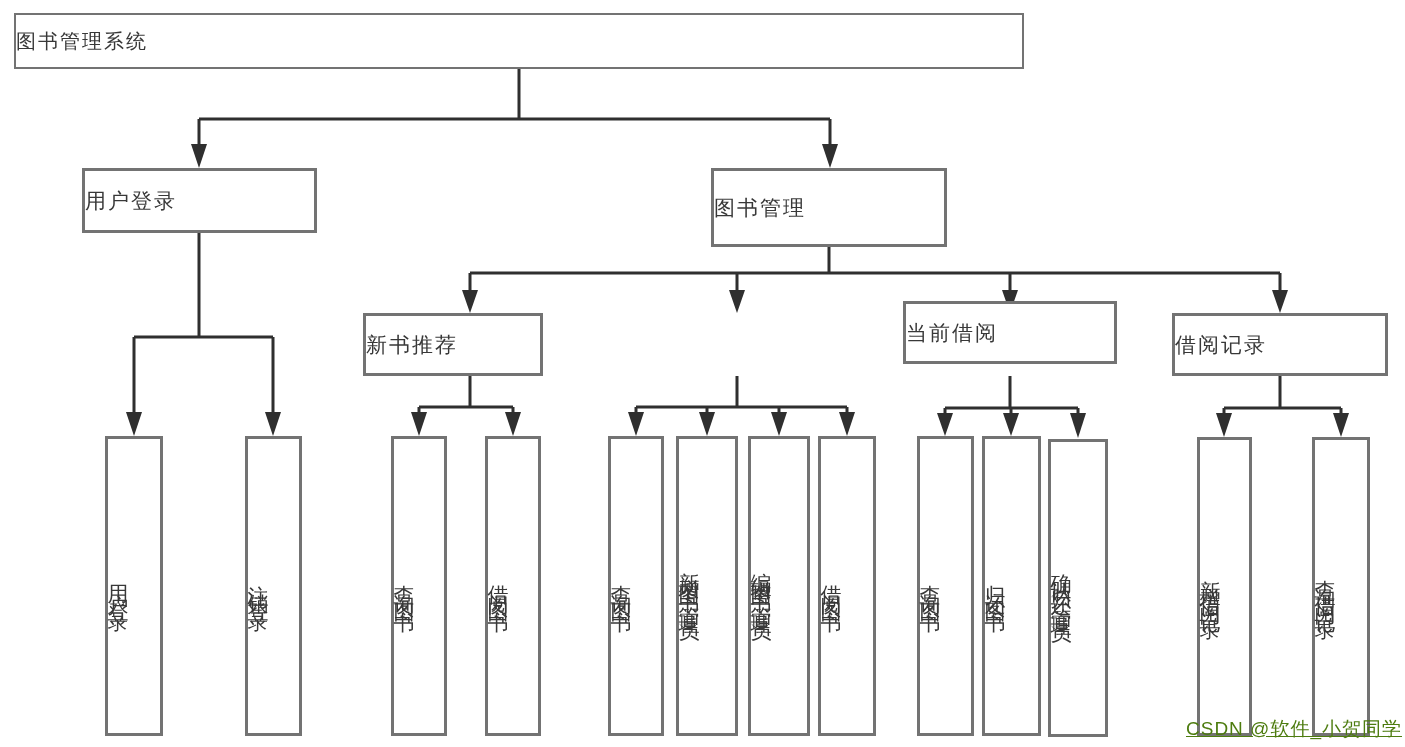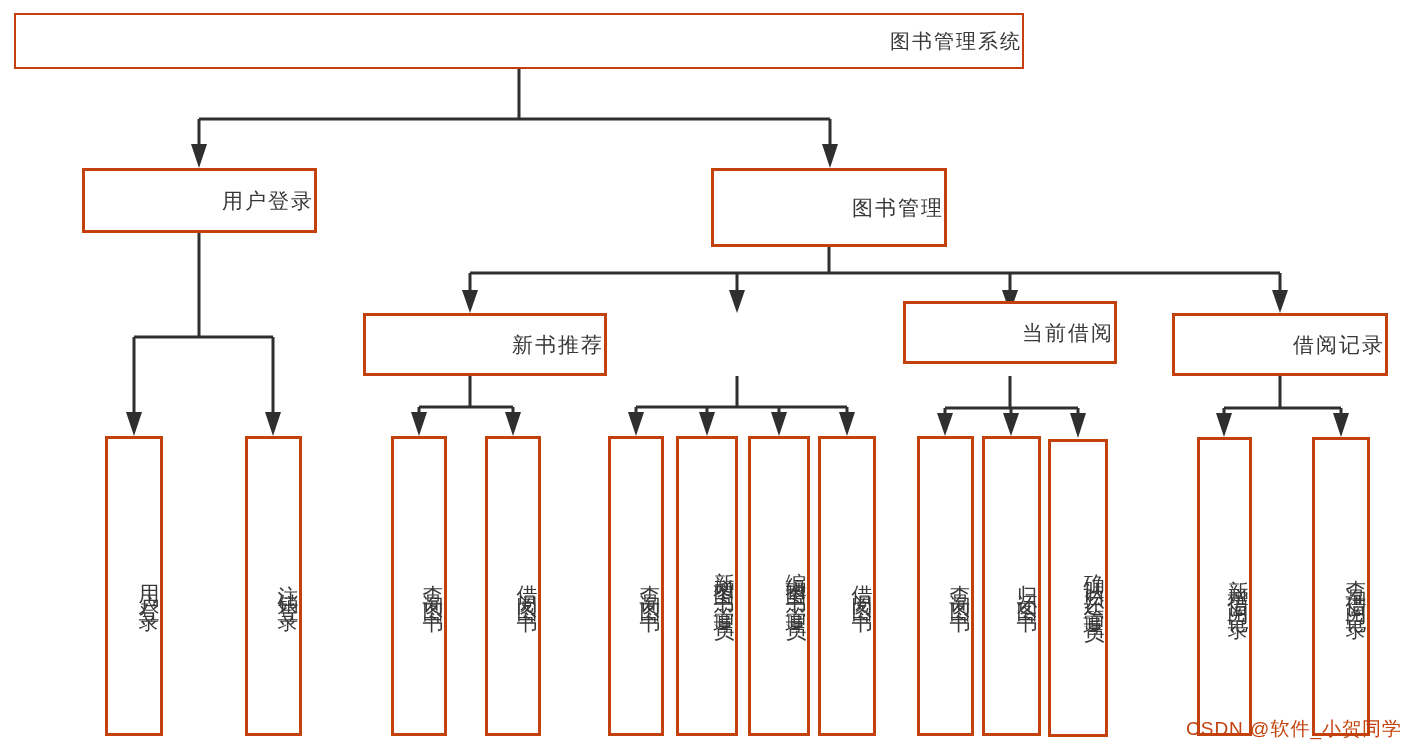--- a/index.html
+++ b/index.html
@@ -18,24 +18,24 @@
   .connectors {
     position: absolute;
     left: 0;
     top: 0;
     pointer-events: none;
   }
   .node {
     position: absolute;
     box-sizing: border-box;
     background: #ffffff;
-    border: 3px solid #c2410c;
+    border: 3px solid #737373;
     display: flex;
     align-items: center;
-    justify-content: flex-end;
+    justify-content: flex-start;
     color: #383838;
   }
   .node.root {
     border-width: 2px;
   }
   .node .hlabel {
     font-size: 21px;
     letter-spacing: 2px;
     white-space: nowrap;
   }
@@ -49,23 +49,24 @@
     letter-spacing: 9px;
     line-height: 1;
     white-space: nowrap;
   }
   .watermark {
     position: absolute;
     left: 1186px;
     top: 716px;
     width: 210px;
     font-size: 19px;
-    color: #c2410c;
+    color: #4d7c0f;
     letter-spacing: 1px;
     white-space: nowrap;
+    text-decoration: underline;
   }
 </style>
 </head>
 <body>
 
 <div class="stage">
 
   <svg class="connectors" width="1405" height="747" viewBox="0 0 1405 747" fill="none" stroke="#2f2f2f" stroke-width="3">
 
     <path d="M519 69 V119 M199 119 H830 M199 119 V148 M830 119 V148"></path>
@@ -106,21 +107,21 @@
     <span class="hlabel">图书管理系统</span>
   </div>
 
   <div class="node" style="left:82px; top:168px; width:235px; height:65px;">
     <span class="hlabel">用户登录</span>
   </div>
   <div class="node" style="left:711px; top:168px; width:236px; height:79px;">
     <span class="hlabel">图书管理</span>
   </div>
 
-  <div class="node" style="left:363px; top:313px; width:244px; height:63px;">
+  <div class="node" style="left:363px; top:313px; width:180px; height:63px;">
     <span class="hlabel">新书推荐</span>
   </div>
   <div class="node" style="left:903px; top:301px; width:214px; height:63px;">
     <span class="hlabel">当前借阅</span>
   </div>
   <div class="node" style="left:1172px; top:313px; width:216px; height:63px;">
     <span class="hlabel">借阅记录</span>
   </div>
 
   <div class="node" style="left:105px; top:436px; width:58px; height:300px;">

